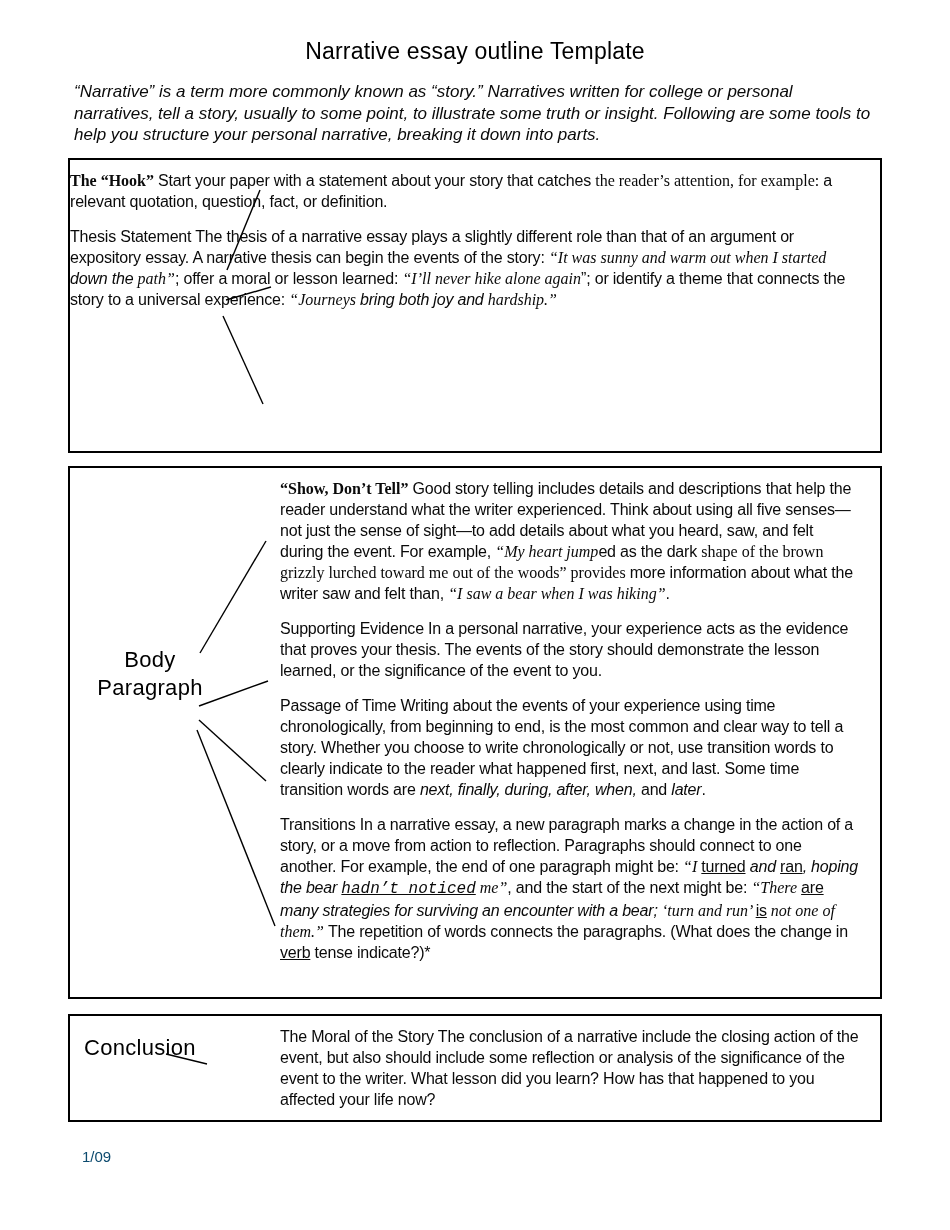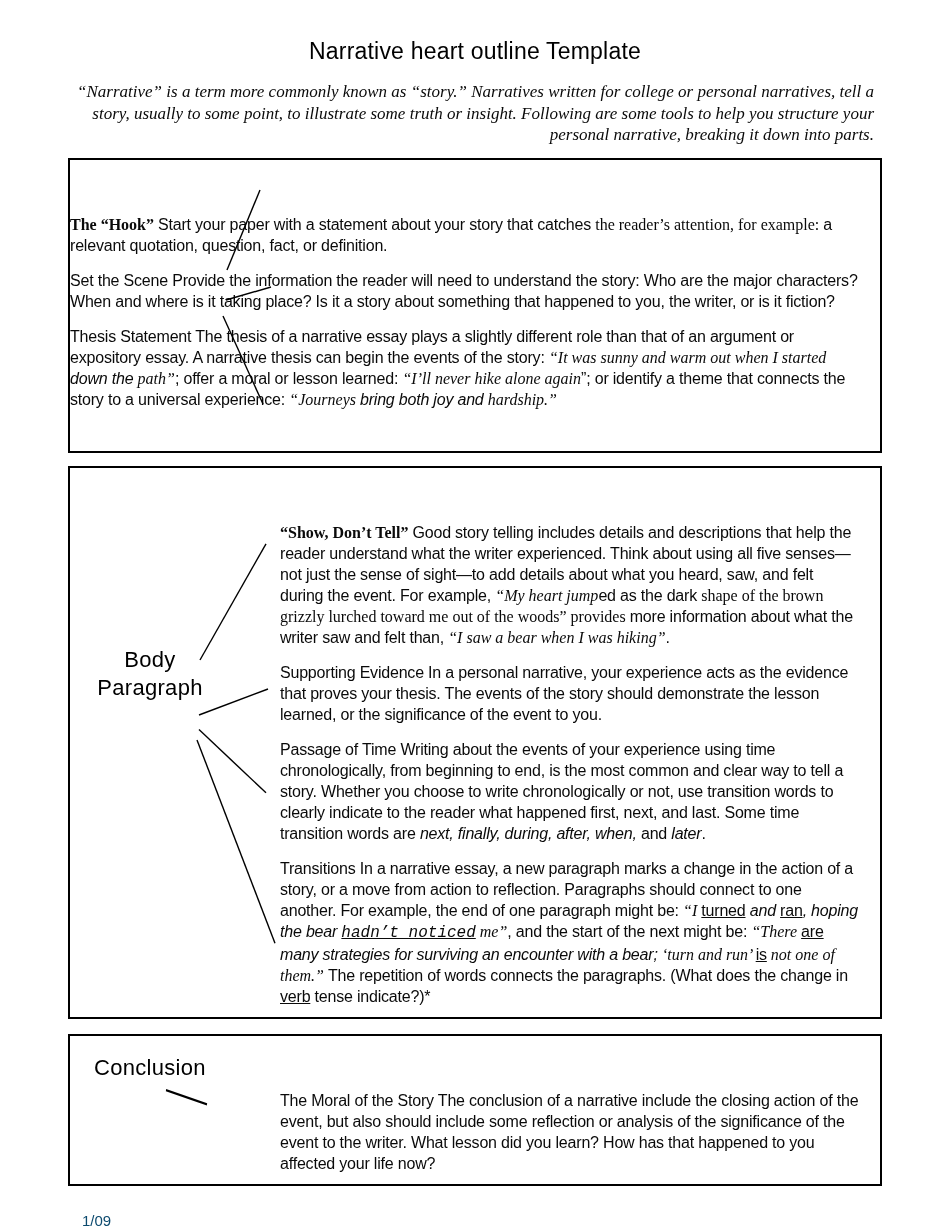--- a/index.html
+++ b/index.html
@@ -14,53 +14,53 @@
 
   .doc-title {
     margin: 38px 0 16px 0;
     text-align: center;
     font-size: 23px;
     font-weight: 500;
     letter-spacing: 0.2px;
     color: #000;
   }
   .intro {
-    font-family: Liberation Serif, serif;
+    font-family: Liberation Sans, sans-serif;
     font-style: italic;
     font-size: 17px;
     line-height: 21.5px;
-    text-align: right;
+    text-align: left;
     margin: 0 8px 12px 6px;
     font-weight: 500;
   }
 
   .box {
     position: relative;
     border: 2px solid #000;
     display: flex;
     box-sizing: border-box;
     background: #fff;
   }
   .box-1 { min-height: 295px; margin-bottom: 13px; }
   .box-2 { min-height: 533px; margin-bottom: 15px; }
   .box-3 { min-height: 97px; }
 
   .label-col { width: 210px; position: relative; flex: 0 0 210px; }
-  .content-col { flex: 1; padding: 10px 20px 2px 0; margin-top: 44px; }
+  .content-col { flex: 1; padding: 10px 20px 2px 0; }
 
   .section-label {
     position: absolute;
     font-size: 22px;
     letter-spacing: 0.3px;
     color: #000;
     white-space: normal;
   }
   .label-1 { left: 12px; top: 120px; }
   .label-2 { left: 6px; top: 178px; width: 148px; text-align: center; line-height: 28px; }
-  .label-3 { left: 24px; top: 19px; }
+  .label-3 { left: 14px; top: 19px; }
 
   .connectors {
     position: absolute; inset: 0;
     width: 100%; height: 100%;
     pointer-events: none;
   }
   .connectors line { stroke: #000; stroke-width: 1.4; }
 
   .para {
     margin: 0 0 14px 0;
@@ -84,33 +84,32 @@
     margin: 26px 0 0 14px;
     font-size: 15px;
     color: #0c4a6e;
   }
 </style>
 </head>
 <body>
 
 <div class="page">
 
-  <h1 class="doc-title">Narrative heart outline Template</h1>
+  <h1 class="doc-title">Narrative essay outline Template</h1>
 
   <p class="intro">“Narrative” is a term more commonly known as “story.” Narratives written for college or personal narratives, tell a story, usually to some point, to illustrate some truth or insight. Following are some tools to help you structure your personal narrative, breaking it down into parts.</p>
 
   <div class="box box-1">
     <svg class="connectors" viewBox="0 0 810 291" preserveAspectRatio="none">
       <line x1="157" y1="110" x2="190" y2="30"></line>
       <line x1="156" y1="140" x2="201" y2="127"></line>
       <line x1="153" y1="156" x2="193" y2="244"></line>
     </svg>
     <div class="content-col">
         <p class="para"><span class="s-b-serif">The “Hook” </span><span class="s-sans">Start your paper with a statement about your story that catches </span><span class="s-serif">the reader’s attention, for example: </span><span class="s-sans">a relevant quotation, question, fact, or definition.</span></p>
-        <p class="para"><span class="s-sans">Set the Scene Provide the information the reader will need to understand the story: Who are the major characters? When and where is it taking place? Is it a story about something that happened to you, the writer, or is it fiction?</span></p>
         <p class="para"><span class="s-sans">Thesis Statement  The thesis of a narrative essay plays a slightly different role than that of an argument or expository essay. A narrative thesis can begin the events of the story: </span><span class="s-i-serif">“It was sunny and warm out when I started </span><span class="s-i-sans">down the </span><span class="s-i-serif">path”</span><span class="s-sans">; offer a moral or lesson learned: </span><span class="s-i-serif">“I’ll never hike alone again</span><span class="s-sans">”; or identify a theme that connects the story to a universal experience: </span><span class="s-i-serif">“Journeys </span><span class="s-i-sans">bring both joy and </span><span class="s-i-serif">hardship.”</span></p>
       </div>
   </div>
 
   <div class="box box-2">
     <svg class="connectors" viewBox="0 0 810 529" preserveAspectRatio="none">
       <line x1="130" y1="185" x2="196" y2="73"></line>
       <line x1="129" y1="238" x2="198" y2="213"></line>
       <line x1="129" y1="252" x2="196" y2="313"></line>
       <line x1="127" y1="262" x2="205" y2="458"></line>

